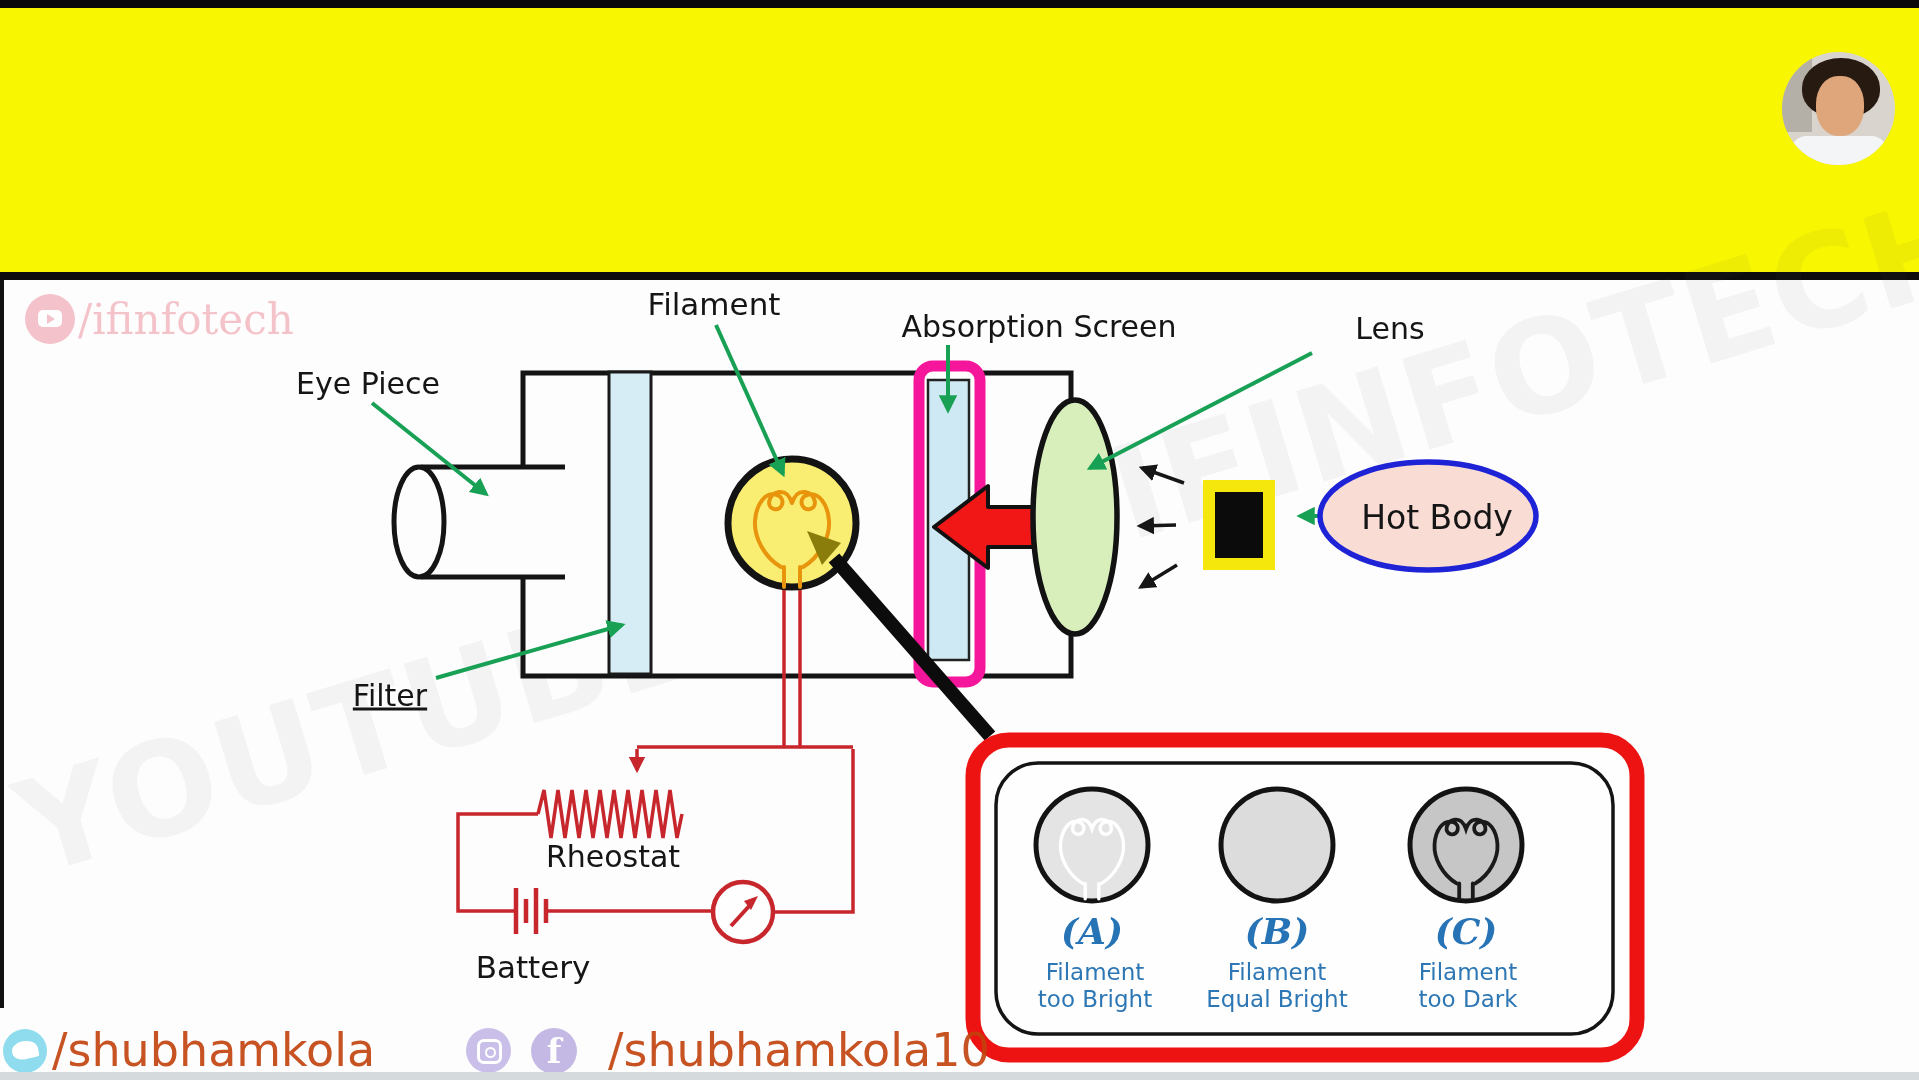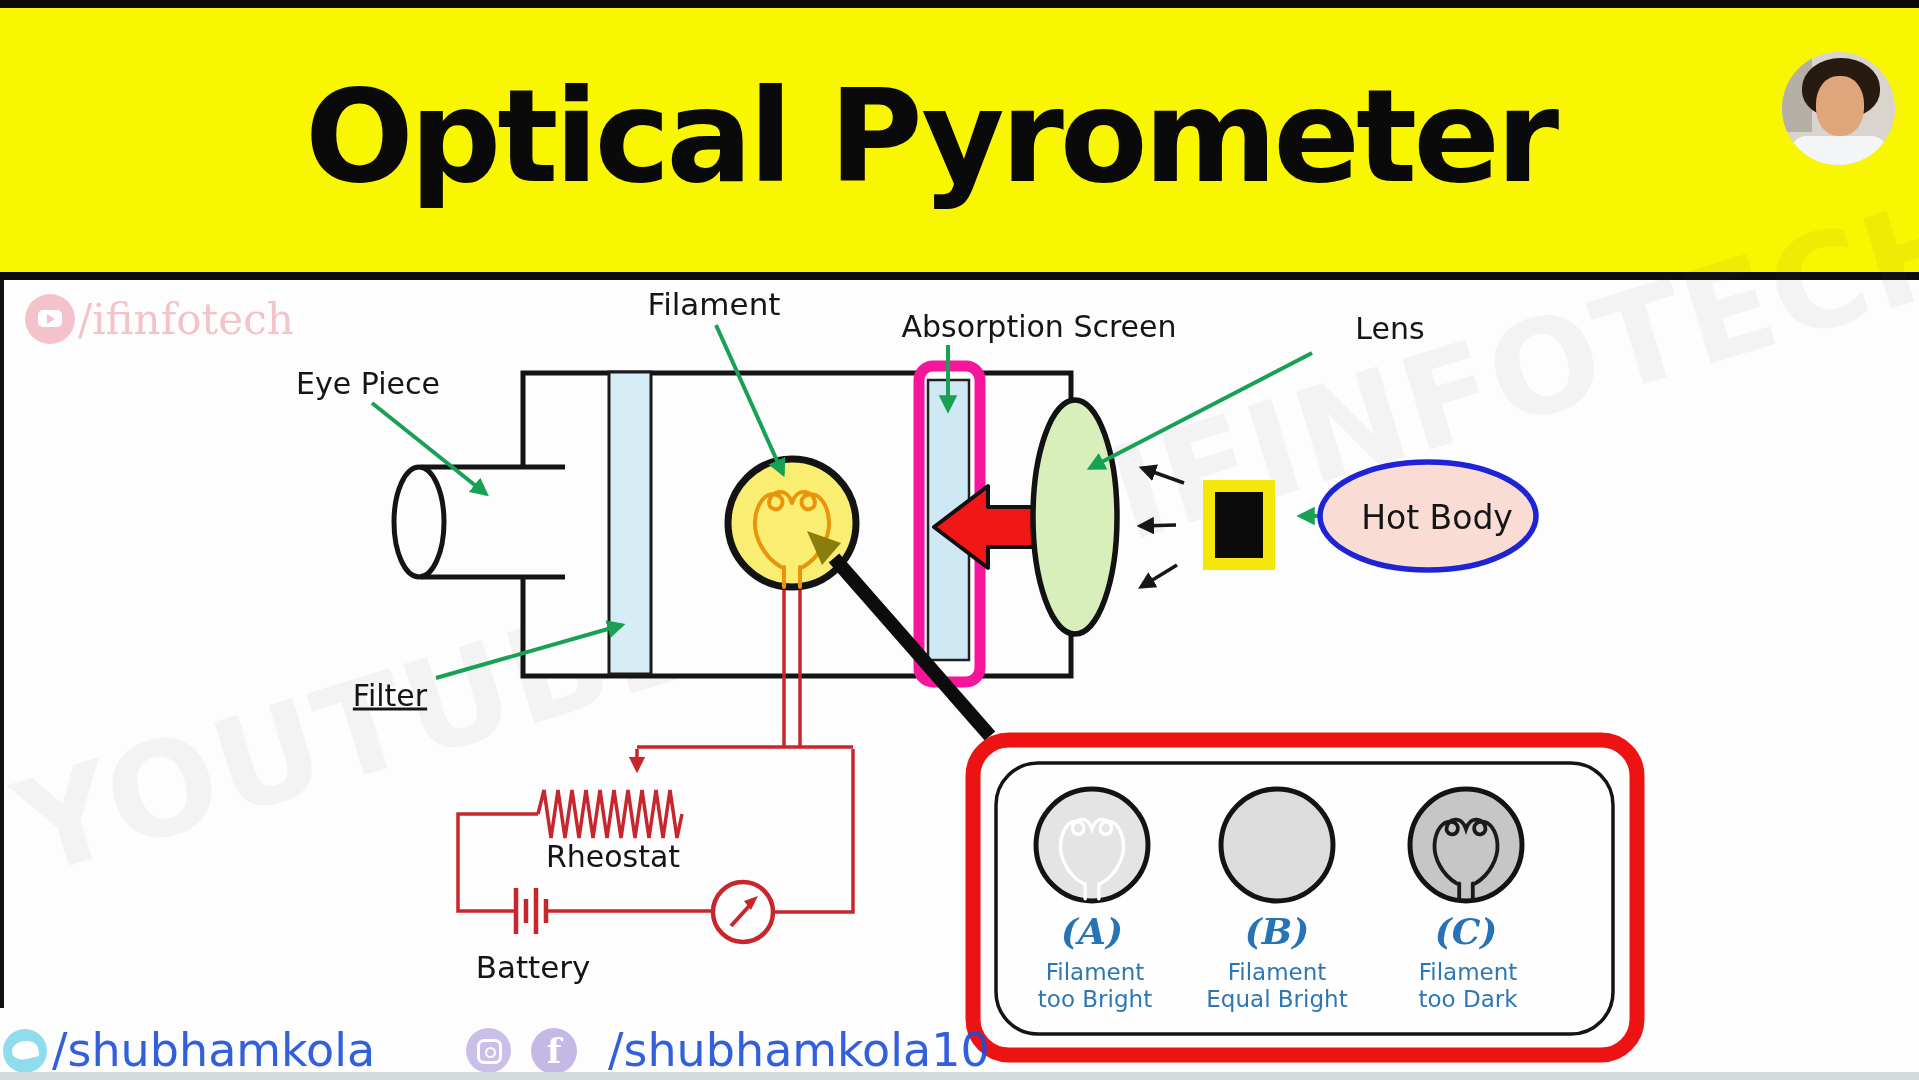--- a/index.html
+++ b/index.html
@@ -21,21 +21,21 @@
 
   
   .wm-yt-badge{left:25px;top:294px;width:50px;height:50px;border-radius:50%;background:#F2AFBA;opacity:.75;}
   .wm-yt-play{left:13px;top:16px;width:24px;height:17px;background:#fff;border-radius:5px;}
   .wm-yt-tri{left:9px;top:4px;width:0;height:0;border-left:8px solid #F2AFBA;
       border-top:5px solid transparent;border-bottom:5px solid transparent;}
   .wm-yt-text{left:78px;top:298px;height:44px;line-height:44px;font-size:42px;color:#F3BAC2;
       font-family:"DejaVu Serif","Liberation Serif",serif;opacity:.85;}
   .wm-diag{left:0px;top:760px;font-size:130px;font-weight:bold;letter-spacing:2px;white-space:nowrap;
       color:rgba(80,80,80,0.06);transform:rotate(-17deg);transform-origin:0 0;}
-  .wm-social-text{top:1026px;height:48px;line-height:48px;font-size:46px;color:#1d4ed8;opacity:.9;}
+  .wm-social-text{top:1026px;height:48px;line-height:48px;font-size:46px;color:#c2410c;opacity:.9;}
   .soc-circle{border-radius:50%;}
   .tw-icon{left:3px;top:1029px;width:44px;height:44px;background:#8EDCEE;}
   .tw-bird{left:9px;top:12px;width:26px;height:18px;background:#fff;border-radius:75% 85% 15% 70%;transform:rotate(-12deg);}
   .ig-icon{left:466px;top:1028px;width:45px;height:45px;background:#C9BFE8;}
   .ig-frame{left:11px;top:11px;width:19px;height:19px;border:3px solid #fff;border-radius:7px;}
   .ig-dot{left:19px;top:19px;width:7px;height:7px;border:2px solid #fff;border-radius:50%;}
   .fb-icon{left:531px;top:1028px;width:46px;height:46px;background:#C4B9E4;color:#fff;
       font-family:"DejaVu Serif",serif;font-weight:bold;font-size:34px;text-align:center;line-height:46px;}
   .left-edge{left:0;top:280px;width:4px;height:728px;background:#111;}
   .bottom-strip{left:0;top:1072px;width:1919px;height:8px;background:#D5DADD;}
@@ -60,21 +60,20 @@
 
   svg{position:absolute;left:0;top:0;}
 </style>
 </head>
 <body>
 
 <div class="page">
 
   <div class="abs top-strip"></div>
   <div class="abs banner"></div>
-  <div class="abs page-title">Optical Pyrometer</div>
   <div class="abs avatar">
     <div class="abs av-chair"></div>
     <div class="abs av-hair"></div>
     <div class="abs av-face"></div>
     <div class="abs av-shirt"></div>
   </div>
   <div class="abs banner-divider"></div>
   <div class="abs left-edge"></div>
 
   <div class="abs wm-diag">YOUTUBE.COM/IFINFOTECH</div>

